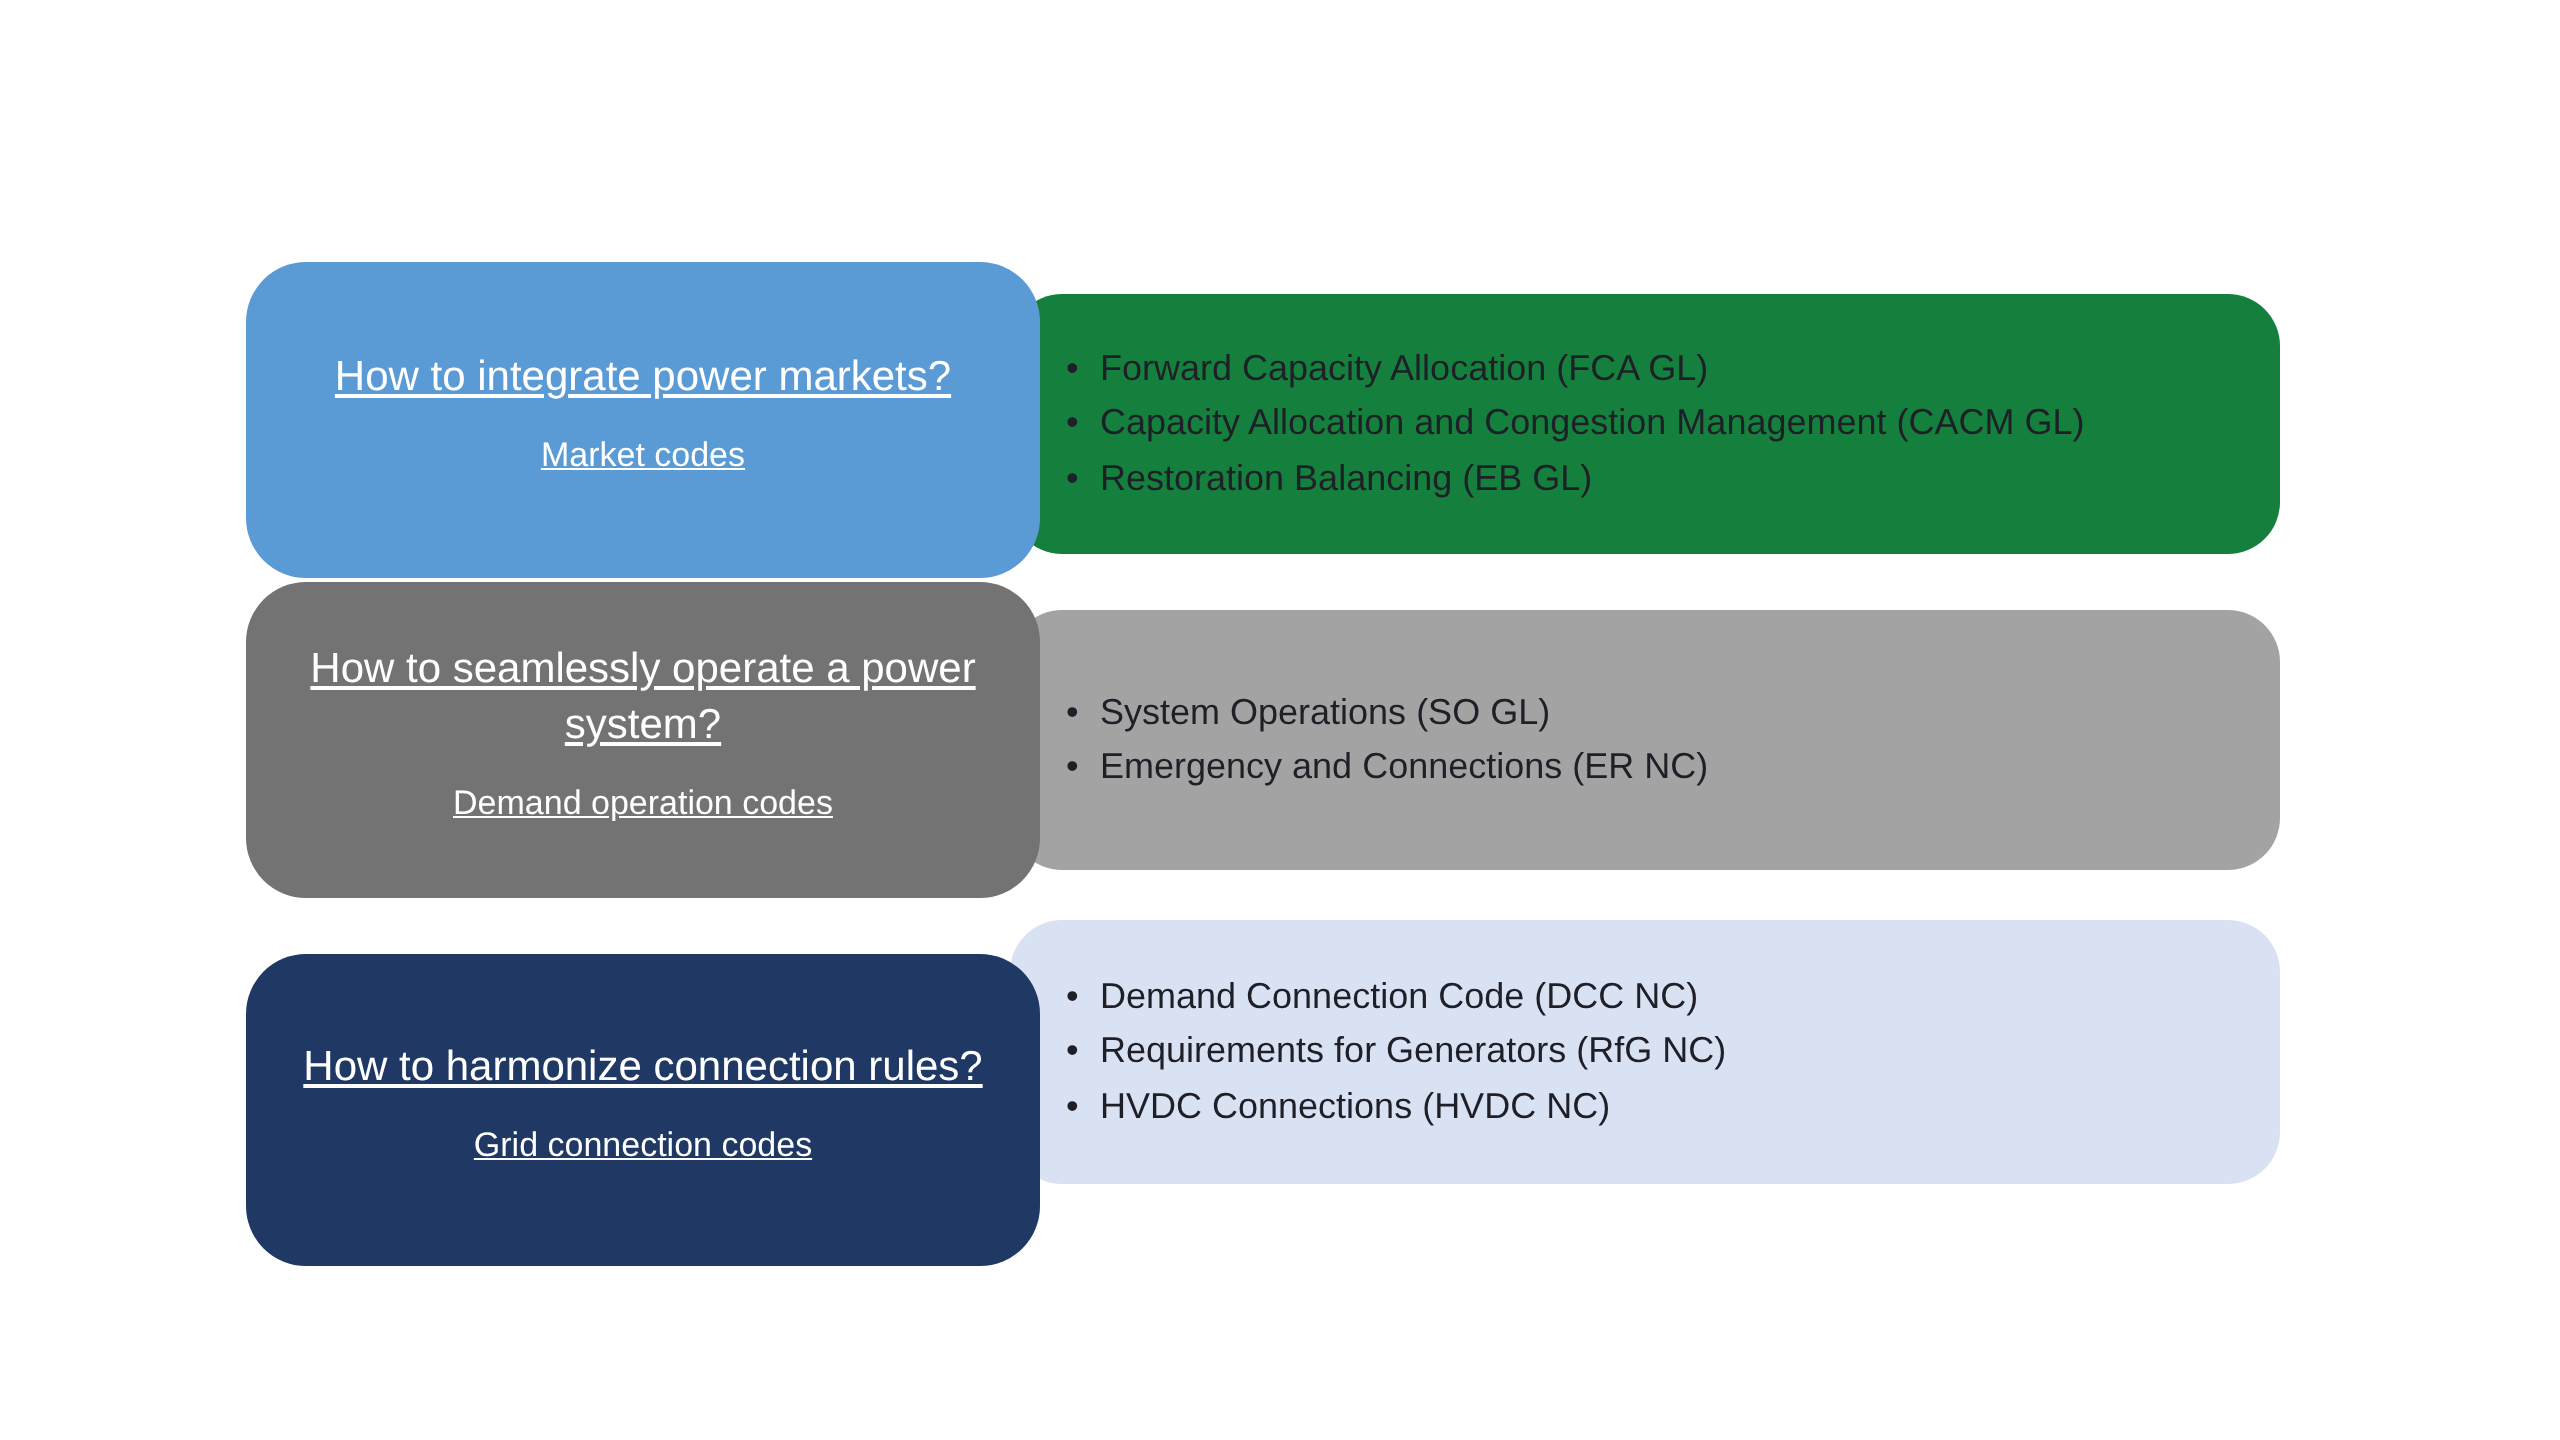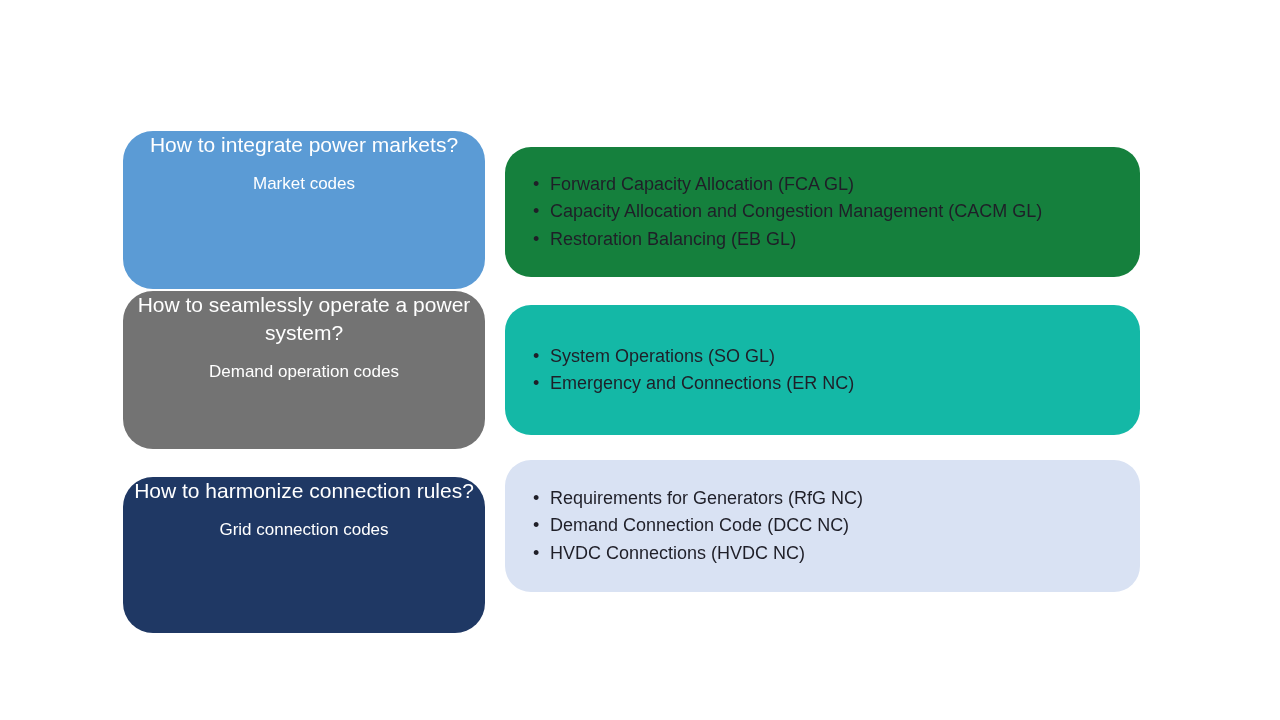--- a/index.html
+++ b/index.html
@@ -15,28 +15,30 @@
     background: #ffffff;
     overflow: hidden;
   }
   .box {
     position: absolute;
     box-sizing: border-box;
   }
   
   .left-box {
     left: 123px;
-    width: 362px;
+    width: 397px;
     border-radius: 30px;
     z-index: 2;
     display: flex;
     flex-direction: column;
     align-items: center;
+    justify-content: center;
     text-align: center;
     color: #ffffff;
+    text-decoration: underline;
   }
   .left-box .question {
     font-size: 21px;
     line-height: 28px;
     max-width: 350px;
     margin: 0 auto 8px auto;
   }
   .left-box .box-title {
     font-size: 17px;
     line-height: 34px;
@@ -92,32 +94,32 @@
       <li>Forward Capacity Allocation (FCA GL)</li>
       <li>Capacity Allocation and Congestion Management (CACM GL)</li>
       <li>Restoration Balancing (EB GL)</li>
     </ul>
   </div>
 
   <div class="box left-box left-2" style="background: #737373;">
     <div class="question">How to seamlessly operate a power system?</div>
     <div class="box-title">Demand operation codes</div>
   </div>
-  <div class="box right-box right-2" style="background: #14b8a6;">
+  <div class="box right-box right-2" style="background: #a3a3a3;">
     <ul class="bullet-list">
       <li>System Operations (SO GL)</li>
       <li>Emergency and Connections (ER NC)</li>
     </ul>
   </div>
 
   <div class="box left-box left-3" style="background: rgb(31, 56, 100);">
     <div class="question">How to harmonize connection rules?</div>
     <div class="box-title">Grid connection codes</div>
   </div>
   <div class="box right-box right-3" style="background: rgb(217, 226, 243);">
     <ul class="bullet-list">
+      <li>Demand Connection Code (DCC NC)</li>
       <li>Requirements for Generators (RfG NC)</li>
-      <li>Demand Connection Code (DCC NC)</li>
       <li>HVDC Connections (HVDC NC)</li>
     </ul>
   </div>
 
 </div>
 
 </body></html>

